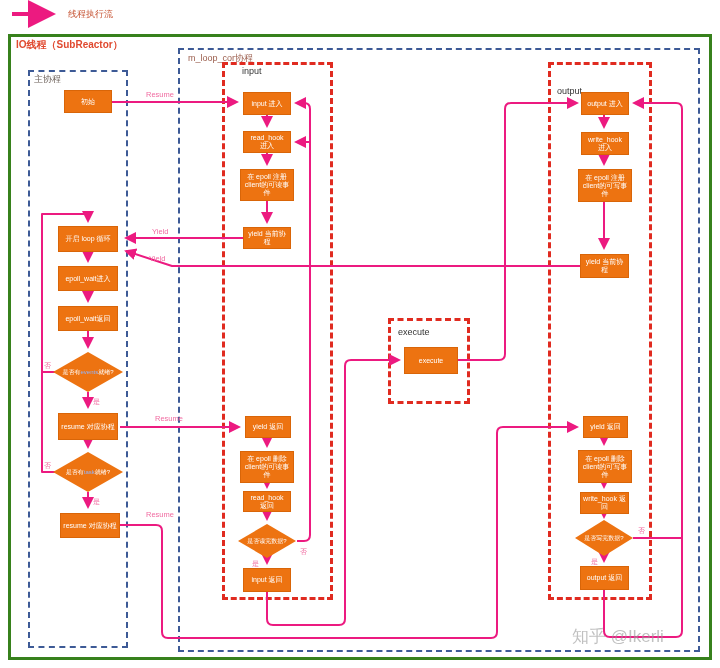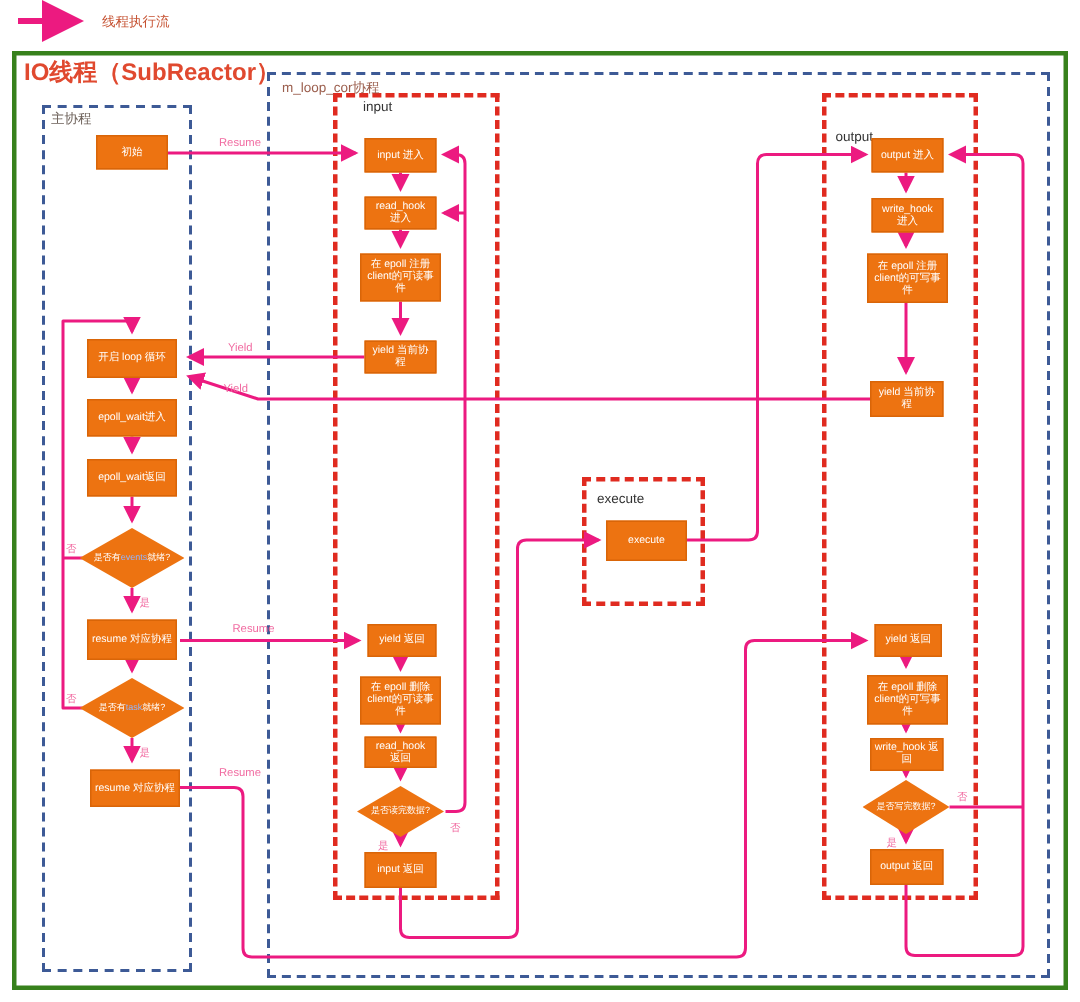--- a/index.html
+++ b/index.html
@@ -5,21 +5,21 @@
   html,body{margin:0;padding:0;background:#fff;}
   #stage{position:relative;width:720px;height:668px;background:#fff;overflow:hidden;
          font-family:"Liberation Sans",sans-serif;}
   
   .frame{position:absolute;box-sizing:border-box;z-index:1;}
   .frame-green{border:3px solid #37811C;}
   .frame-blue{border:2px dashed #3D5A96;}
   .frame-red{border:3px dashed #E02B20;}
   .frame-label{position:absolute;font-size:9px;color:#333;background:transparent;
                white-space:nowrap;z-index:2;}
-  .lbl-io{font-size:16px;color:#E0492F;font-weight:bold;}
+  .lbl-io{font-size:10px;color:#E0492F;font-weight:bold;}
   .lbl-mloop{color:#9B5E4D;}
   .lbl-mainco{color:#6E625B;}
   
   .node{position:absolute;box-sizing:border-box;background:#ED7311;border:1px solid #D96508;
         color:#fff;font-size:7px;line-height:8px;display:flex;align-items:center;
         justify-content:center;text-align:center;padding:1px 2px;z-index:3;}
   .diamond{position:absolute;box-sizing:border-box;background:#ED7311;
            clip-path:polygon(50% 0,100% 50%,50% 100%,0 50%);color:#fff;font-size:6px;
            line-height:7px;display:flex;align-items:center;justify-content:center;
            text-align:center;padding:0 7px;z-index:3;}
@@ -152,14 +152,15 @@
   <div class="node" style="left:581px;top:92px;width:48px;height:23px;">output 进入</div>
   <div class="node" style="left:581px;top:132px;width:48px;height:23px;">write_hook 进入</div>
   <div class="node" style="left:578px;top:169px;width:54px;height:33px;">在 epoll 注册 client的可写事件</div>
   <div class="node" style="left:580px;top:254px;width:49px;height:24px;">yield 当前协程</div>
   <div class="node" style="left:583px;top:416px;width:45px;height:22px;">yield 返回</div>
   <div class="node" style="left:578px;top:450px;width:54px;height:33px;">在 epoll 删除 client的可写事件</div>
   <div class="node" style="left:580px;top:492px;width:49px;height:22px;">write_hook 返回</div>
   <div class="diamond" style="left:575px;top:520px;width:58px;height:36px;">是否写完数据?</div>
   <div class="node" style="left:580px;top:566px;width:49px;height:24px;">output 返回</div>
 
+  <div id="watermark">知乎 @Ikerli</div>
 
 </div>
 
 </body></html>

